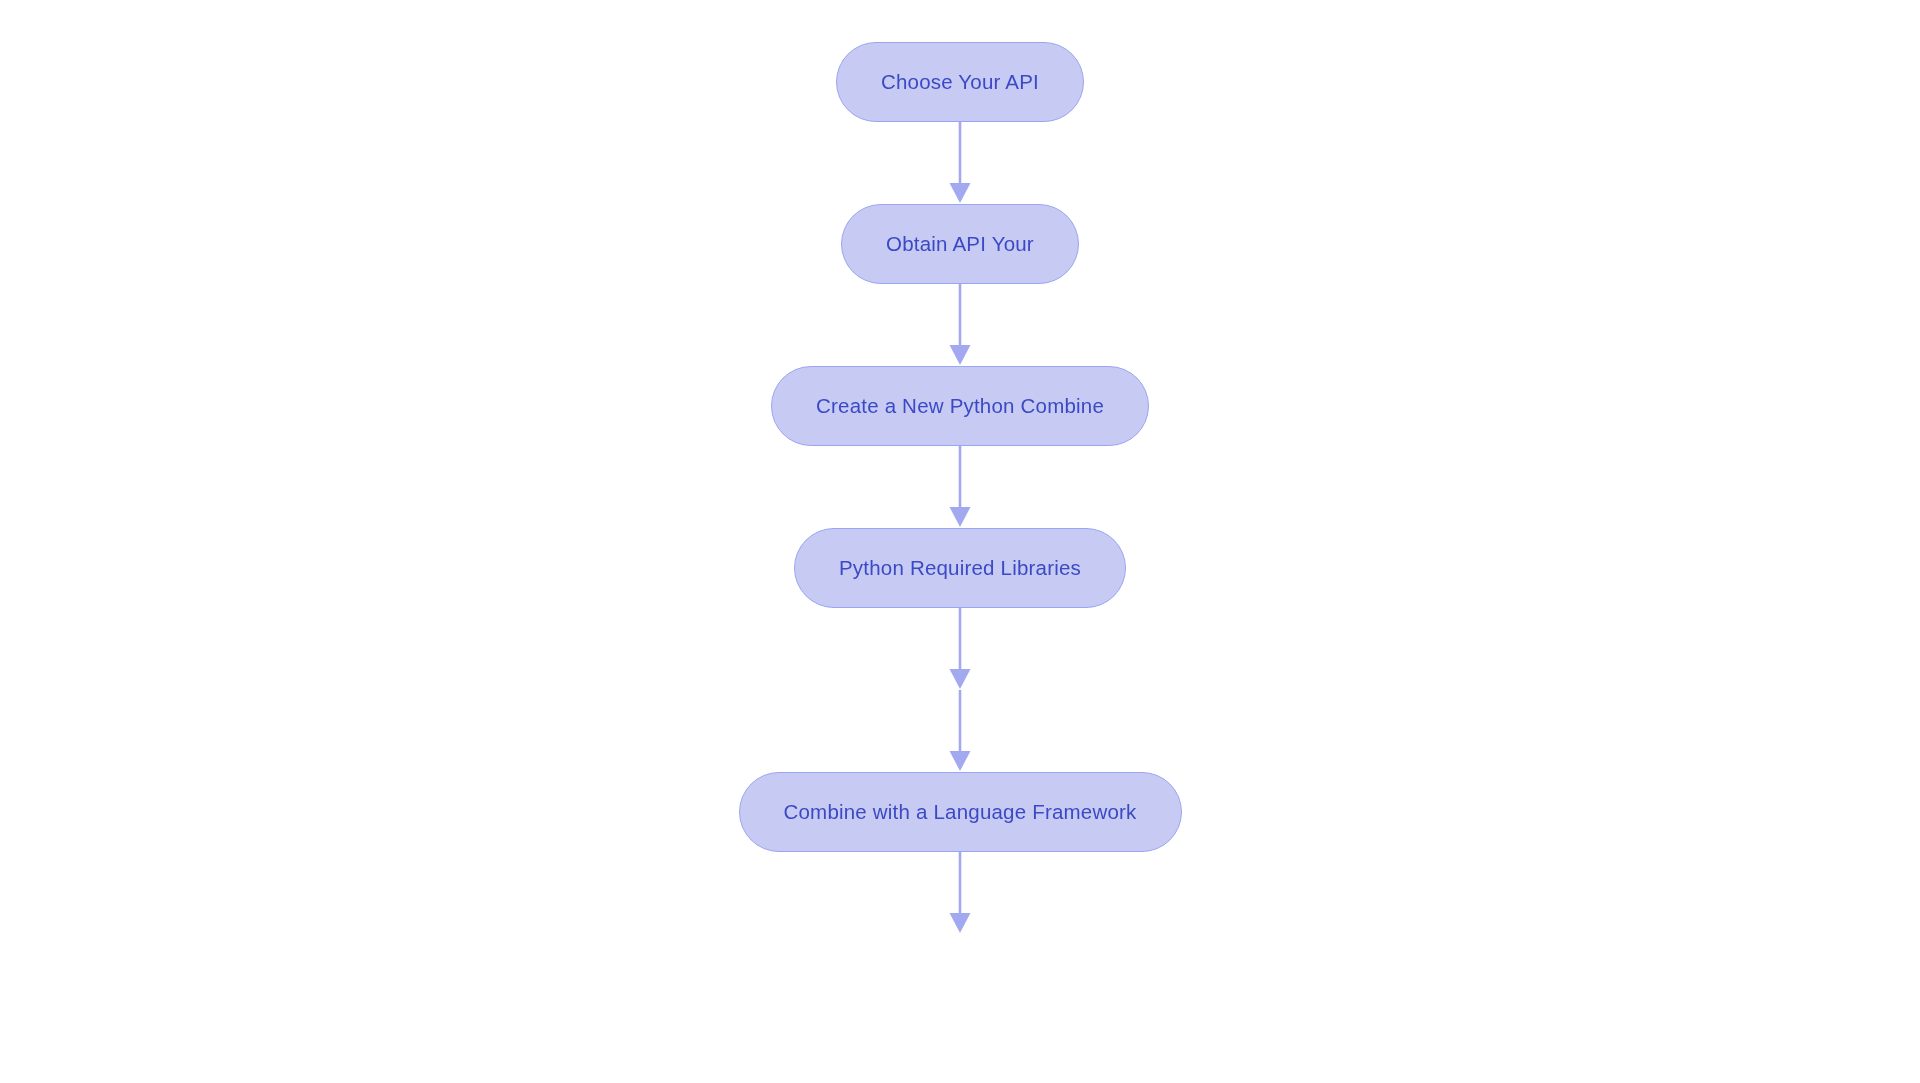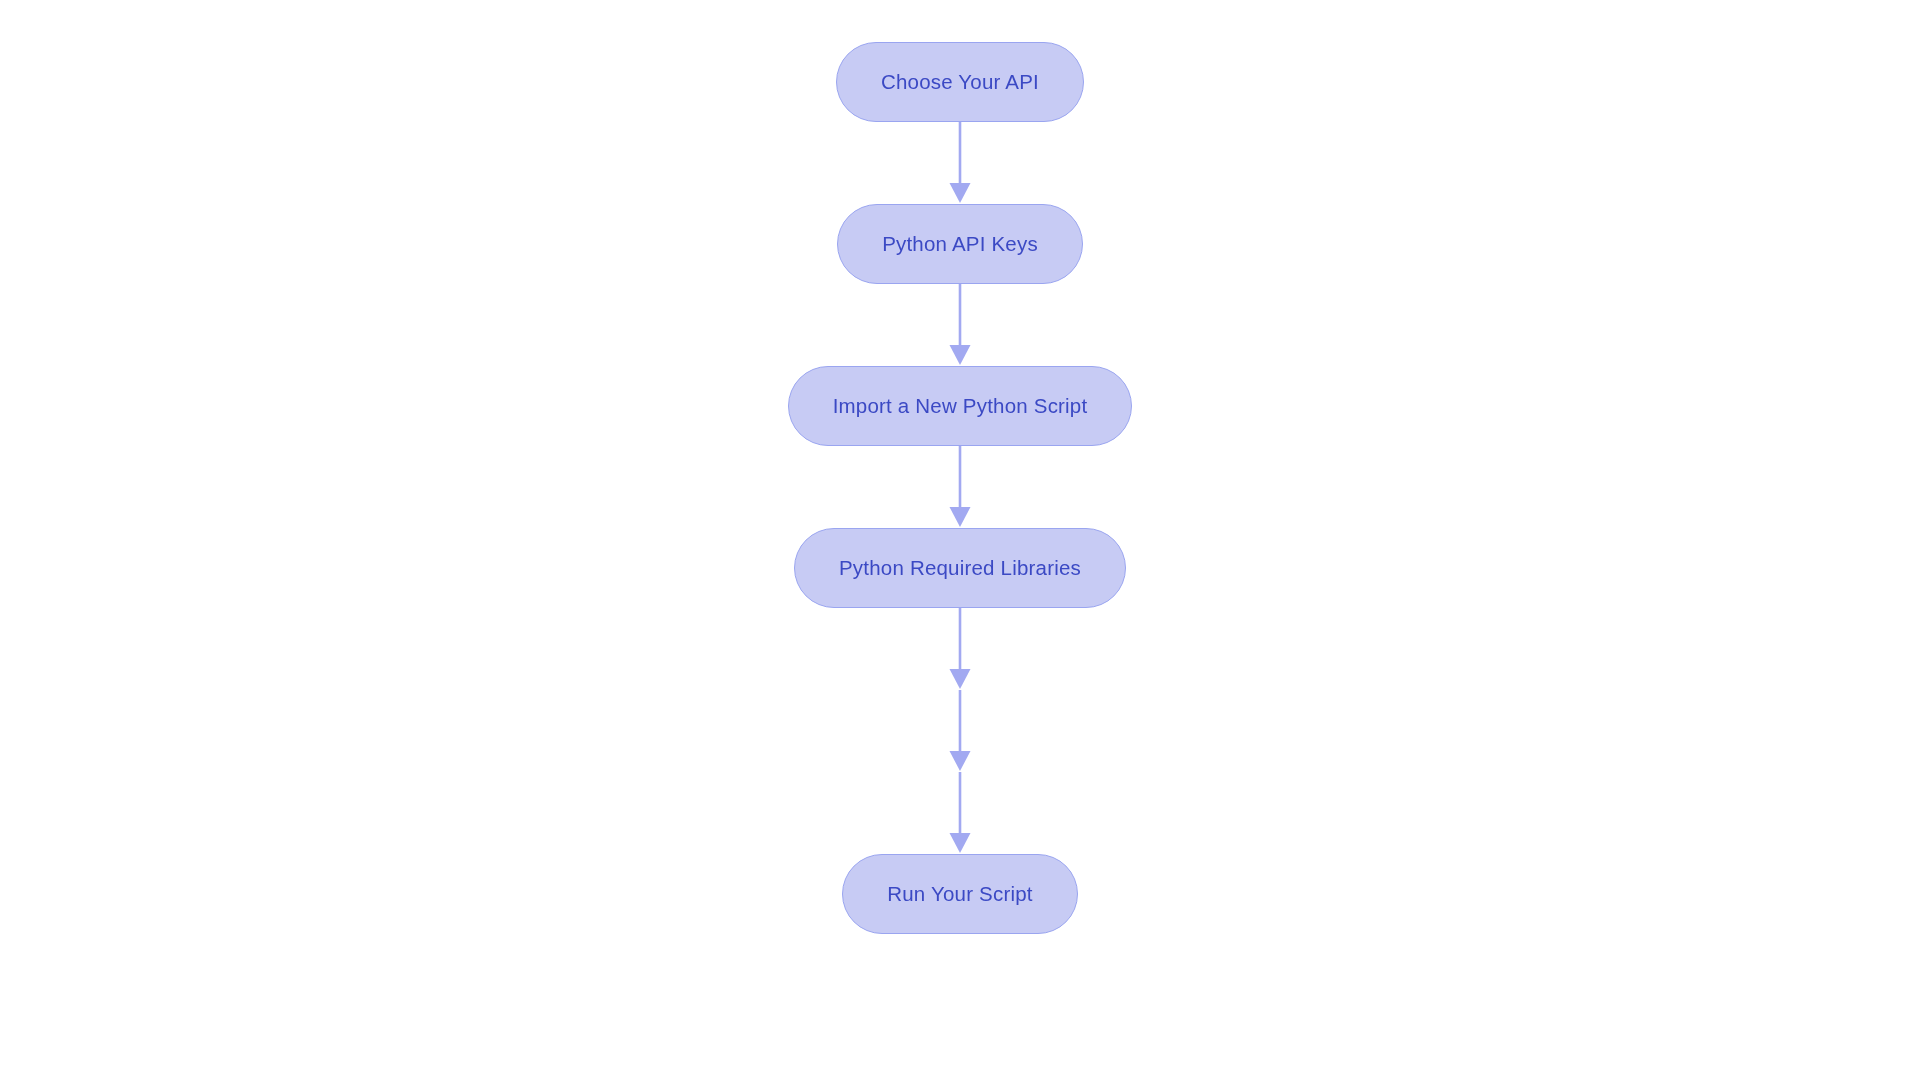--- a/index.html
+++ b/index.html
@@ -58,48 +58,48 @@
 
 <div class="flowchart">
 
   <div class="node">Choose Your API</div>
 
   <svg class="connector" width="26" height="82" viewBox="0 0 26 82">
     <line x1="13" y1="0" x2="13" y2="63" stroke-width="2.6"></line>
     <path d="M13,81 L2.5,61 L23.5,61 Z"></path>
   </svg>
 
-  <div class="node">Python API Keys</div>
+  <div class="node">Obtain API Your</div>
 
   <svg class="connector" width="26" height="82" viewBox="0 0 26 82">
     <line x1="13" y1="0" x2="13" y2="63" stroke-width="2.6"></line>
     <path d="M13,81 L2.5,61 L23.5,61 Z"></path>
   </svg>
 
-  <div class="node">Import a New Python Script</div>
+  <div class="node">Create a New Python Combine</div>
 
   <svg class="connector" width="26" height="82" viewBox="0 0 26 82">
     <line x1="13" y1="0" x2="13" y2="63" stroke-width="2.6"></line>
     <path d="M13,81 L2.5,61 L23.5,61 Z"></path>
   </svg>
 
   <div class="node">Python Required Libraries</div>
 
   <svg class="connector" width="26" height="82" viewBox="0 0 26 82">
     <line x1="13" y1="0" x2="13" y2="63" stroke-width="2.6"></line>
     <path d="M13,81 L2.5,61 L23.5,61 Z"></path>
   </svg>
 
 
   <svg class="connector" width="26" height="82" viewBox="0 0 26 82">
     <line x1="13" y1="0" x2="13" y2="63" stroke-width="2.6"></line>
     <path d="M13,81 L2.5,61 L23.5,61 Z"></path>
   </svg>
 
+  <div class="node">Combine with a Language Framework</div>
 
   <svg class="connector" width="26" height="82" viewBox="0 0 26 82">
     <line x1="13" y1="0" x2="13" y2="63" stroke-width="2.6"></line>
     <path d="M13,81 L2.5,61 L23.5,61 Z"></path>
   </svg>
 
-  <div class="node">Run Your Script</div>
 
 </div>
 
 </body></html>

